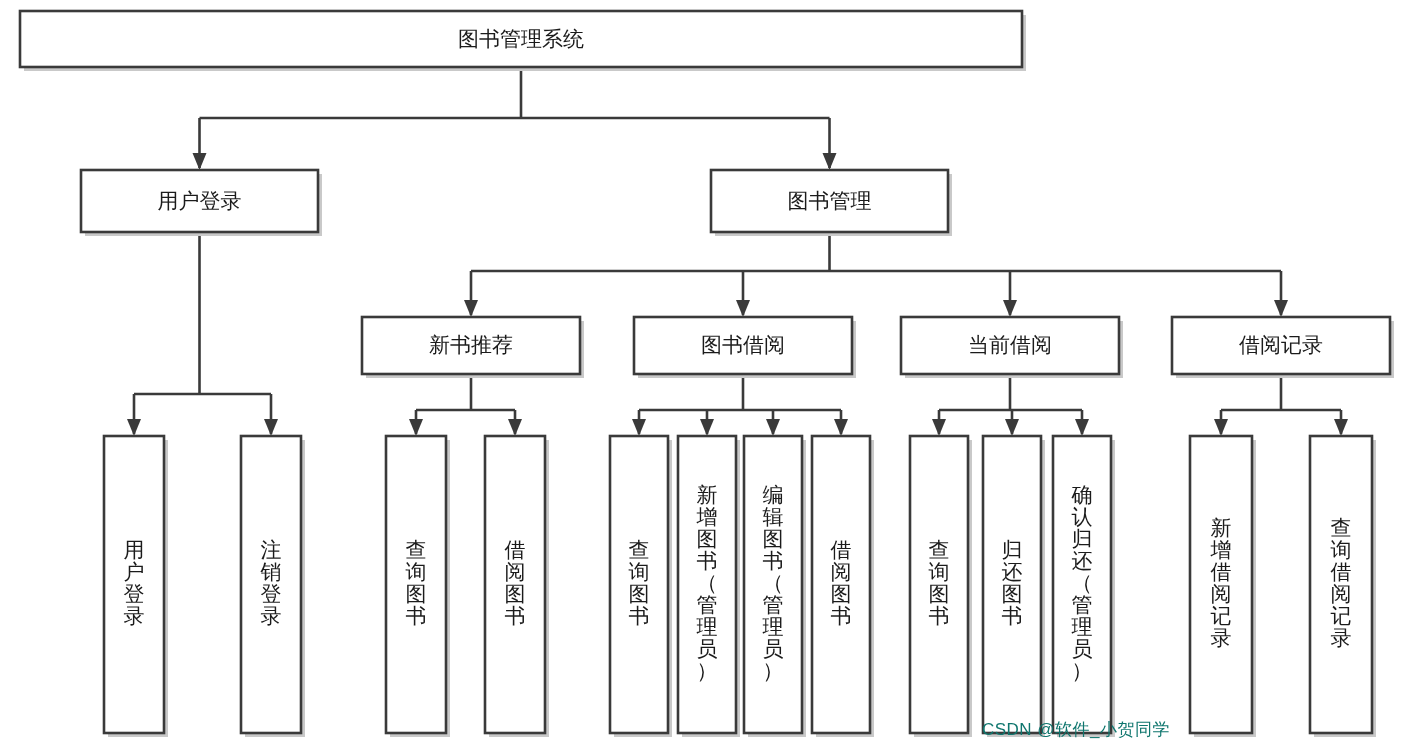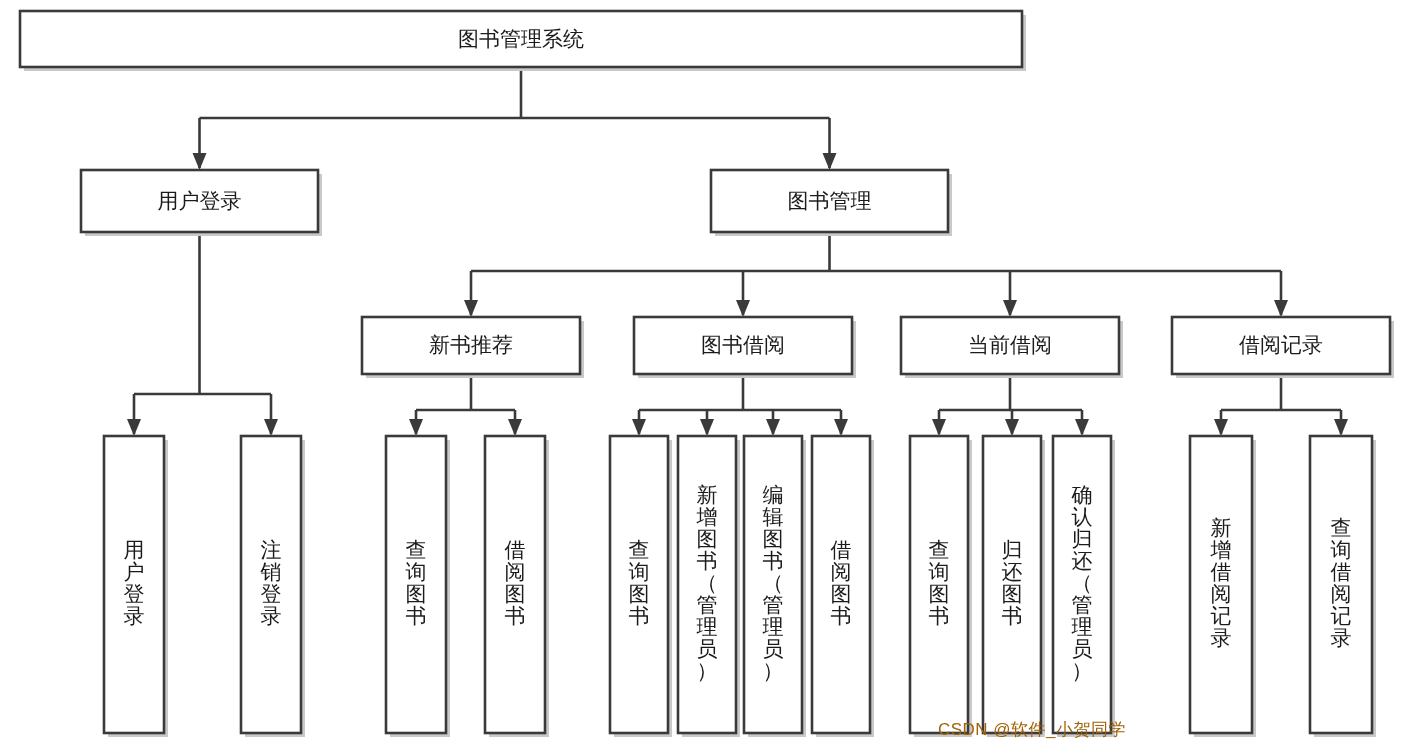--- a/index.html
+++ b/index.html
@@ -1,37 +1,37 @@
 <!DOCTYPE html>
 <html><head>
 <meta charset="utf-8">
 <style>
   html,body{margin:0;padding:0;background:#ffffff;}
   body{
     font-family:"Liberation Sans","DejaVu Sans",sans-serif;
     width:1405px;height:747px;overflow:hidden;position:relative;
   }
-  #diagram-root{position:relative;width:1134px;height:747px;}
+  #diagram-root{position:relative;width:1134px;height:747px;padding-left:44px;}
   svg#tree{position:absolute;left:0;top:0;width:1405px;height:747px;display:block;}
   .node-rect{fill:#ffffff;stroke:#3a3a3a;stroke-width:2.6;}
   .connector{stroke:#3a3a3a;stroke-width:2.6;fill:none;stroke-linecap:butt;}
   .arrow-head{fill:#3a3a3a;stroke:none;}
   .node-label{
     font-family:"Liberation Sans","DejaVu Sans",sans-serif;
     fill:#1b1b1b;font-size:21px;text-anchor:middle;
     dominant-baseline:middle;
   }
   .node-label-vert{
     font-family:"Liberation Sans","DejaVu Sans",sans-serif;
     fill:#1b1b1b;font-size:21px;text-anchor:middle;
   }
   .watermark{
     position:absolute;right:8px;bottom:6px;
     font-family:"Liberation Sans","DejaVu Sans",sans-serif;
-    font-size:17px;color:#a16207;letter-spacing:.5px;
+    font-size:17px;color:#0f766e;letter-spacing:.5px;
     white-space:nowrap;pointer-events:none;
   }
 </style>
 </head>
 <body>
 
 <div id="diagram-root">
   <svg id="tree" viewBox="0 0 1405 747">
     <g id="connectors-layer">
         <g>

